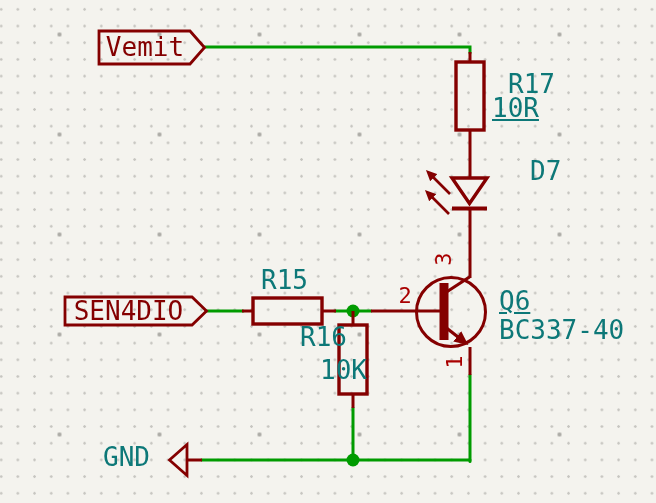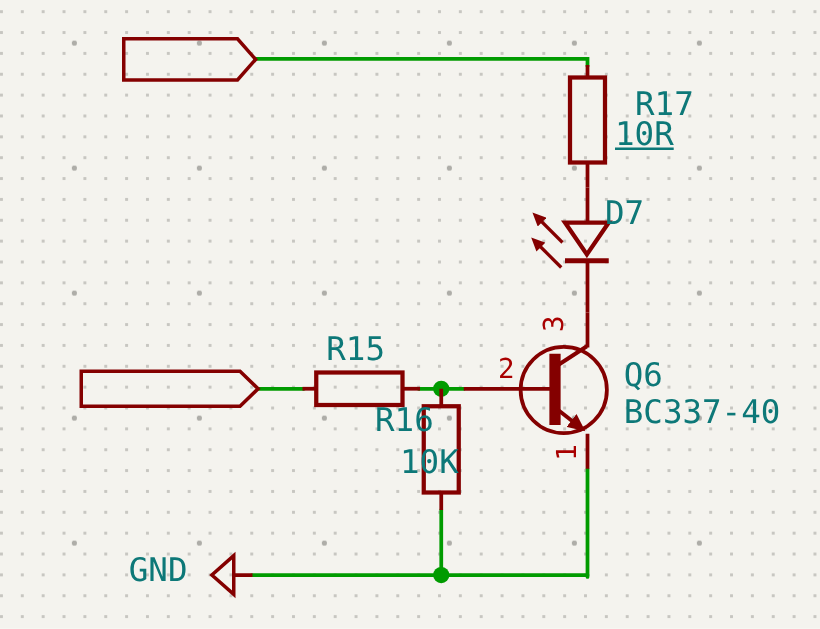--- a/index.html
+++ b/index.html
@@ -95,28 +95,30 @@
       <path class="pinline" d="M322,311 H336"></path>
     </g>
 
     <g>
       <path class="pinline" d="M353,311 V325"></path>
       <rect class="body" x="339" y="325" width="28" height="69"></rect>
       <path class="pinline" d="M353,394 V408"></path>
     </g>
   </svg>
 
+  <div class="txt netlabel" style="left:99px;top:33px;width:92px;height:28px;line-height:28px;">Vemit</div>
+  <div class="txt netlabel" style="left:65px;top:298px;width:127px;height:26px;">SEN4DIO</div>
   <div class="txt ann" style="left:103px;top:444px;">GND</div>
 
   <div class="txt ann" style="left:508px;top:71px;">R17</div>
   <div class="txt ann" style="left:492px;top:95px;text-decoration:underline;">10R</div>
 
-  <div class="txt ann" style="left:484px;top:158px;">D7</div>
+  <div class="txt ann" style="left:530px;top:158px;">D7</div>
 
-  <div class="txt ann" style="left:499px;top:288px;">Q6</div>
+  <div class="txt ann" style="left:499px;top:288px;text-decoration:underline;">Q6</div>
   <div class="txt ann" style="left:499px;top:317px;">BC337-40</div>
 
   <div class="txt ann" style="left:261px;top:243px;margin-top:24px;">R15</div>
 
   <div class="txt ann" style="left:300px;top:324px;">R16</div>
   <div class="txt ann" style="left:320px;top:357px;">10K</div>
 
   <div class="pinnum" style="left:397px;top:285px;width:16px;height:22px;">2</div>
   <div class="pinnum rot" style="left:433px;top:248px;width:22px;height:22px;">3</div>
   <div class="pinnum rot" style="left:444px;top:351px;width:22px;height:22px;">1</div>

